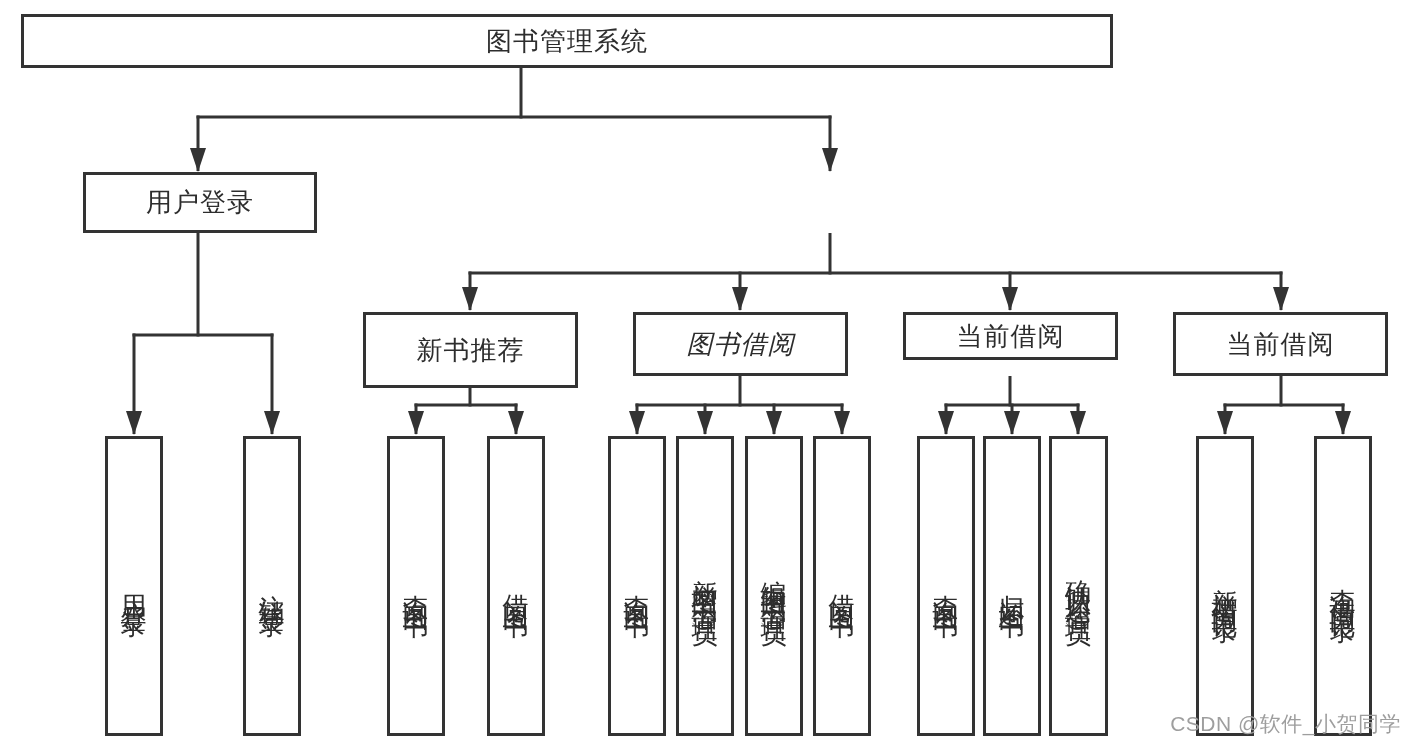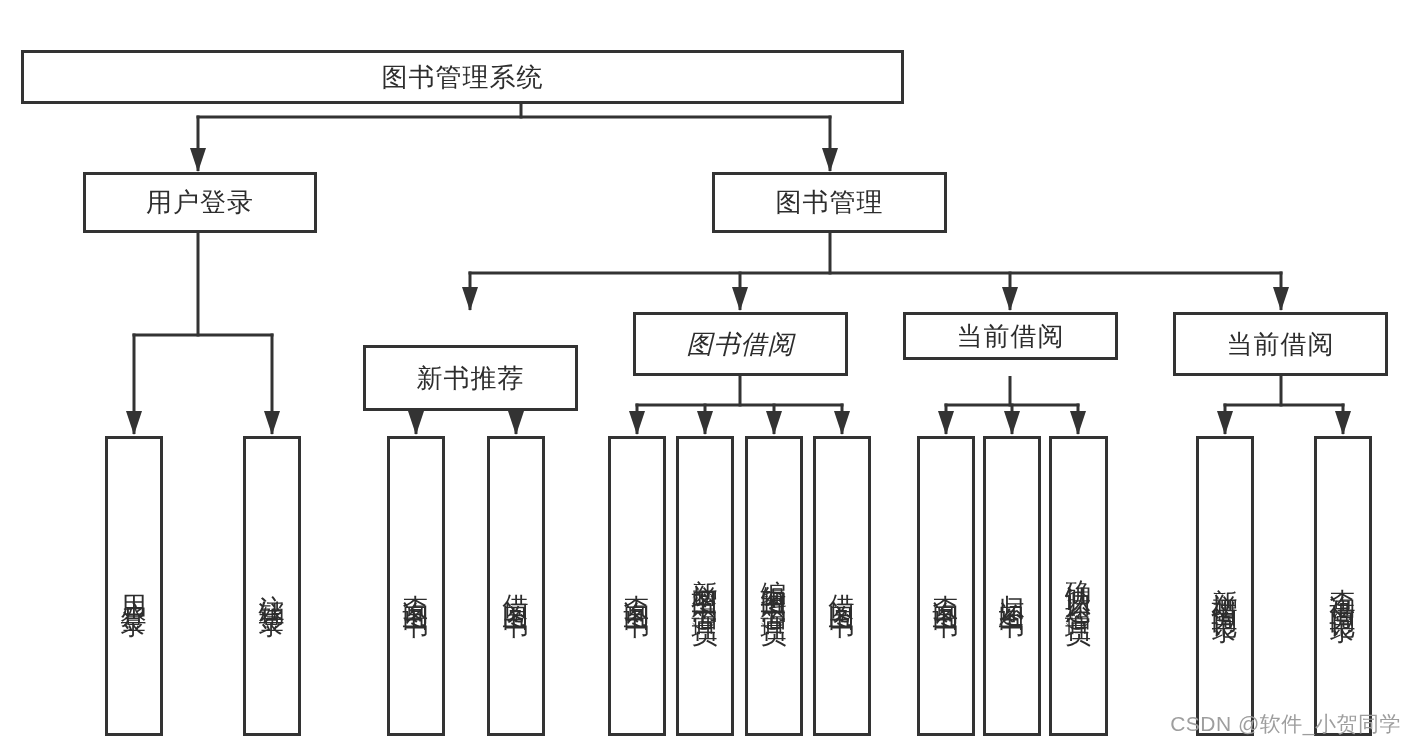--- a/index.html
+++ b/index.html
@@ -103,26 +103,25 @@
     <line x1="946" y1="403.5" x2="946" y2="434" marker-end="url(#arrowhead)"></line>
     <line x1="1012" y1="403.5" x2="1012" y2="434" marker-end="url(#arrowhead)"></line>
     <line x1="1078" y1="403.5" x2="1078" y2="434" marker-end="url(#arrowhead)"></line>
 
     <line x1="1281" y1="376" x2="1281" y2="406.5"></line>
     <line x1="1223.5" y1="405" x2="1344.5" y2="405"></line>
     <line x1="1225" y1="403.5" x2="1225" y2="434" marker-end="url(#arrowhead)"></line>
     <line x1="1343" y1="403.5" x2="1343" y2="434" marker-end="url(#arrowhead)"></line>
   </svg>
 
-  <div class="box" style="left:21px;top:14px;width:883px;height:54px;margin-top:36px;">图书管理系统</div>
+  <div class="box" style="left:21px;top:14px;width:1092px;height:54px;">图书管理系统</div>
 
   <div class="box" style="left:83px;top:172px;width:234px;height:61px;">用户登录</div>
-  <div class="box" style="left:712px;top:172px;width:235px;height:61px;">图书管理</div>
 
-  <div class="box" style="left:363px;top:312px;width:215px;height:66px;margin-top:33px;">新书推荐</div>
+  <div class="box" style="left:363px;top:312px;width:215px;height:76px;">新书推荐</div>
   <div class="box" style="left:633px;top:312px;width:215px;height:64px;font-style:italic;">图书借阅</div>
   <div class="box" style="left:903px;top:312px;width:215px;height:48px;">当前借阅</div>
   <div class="box" style="left:1173px;top:312px;width:215px;height:64px;">当前借阅</div>
 
   <div class="vbox" style="left:105px;top:436px;width:58px;height:300px;">
     <span>用户登录</span>
   </div>
   <div class="vbox" style="left:243px;top:436px;width:58px;height:300px;">
     <span>注销登录</span>
   </div>

